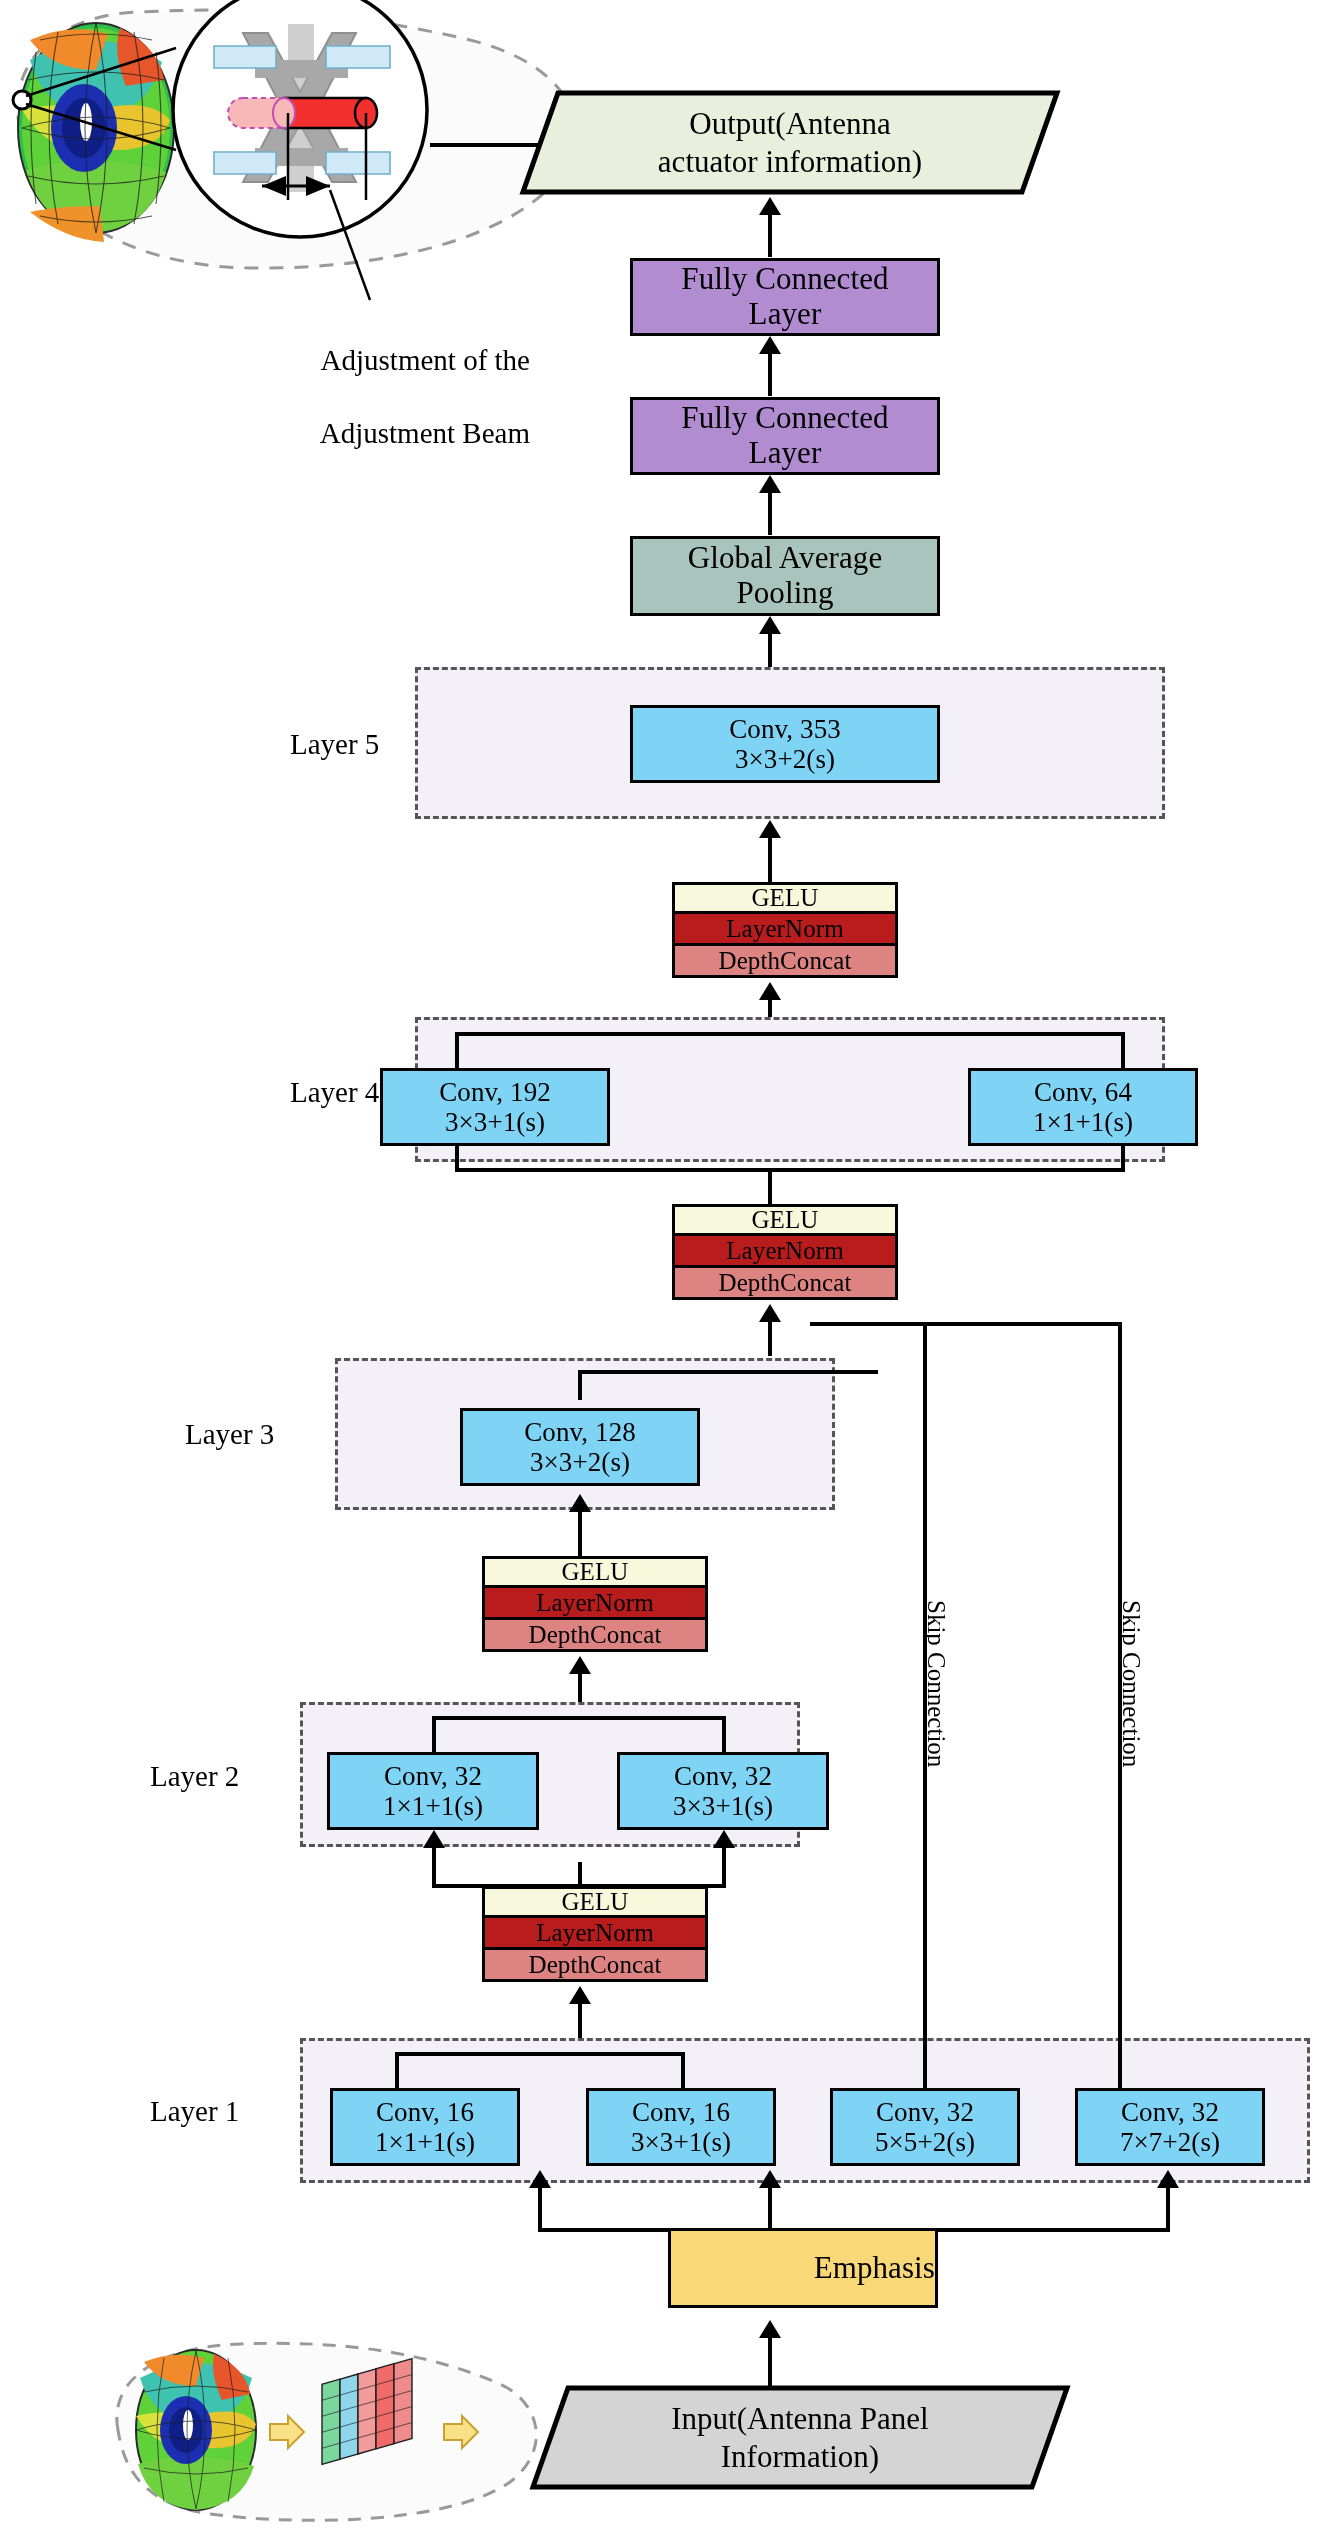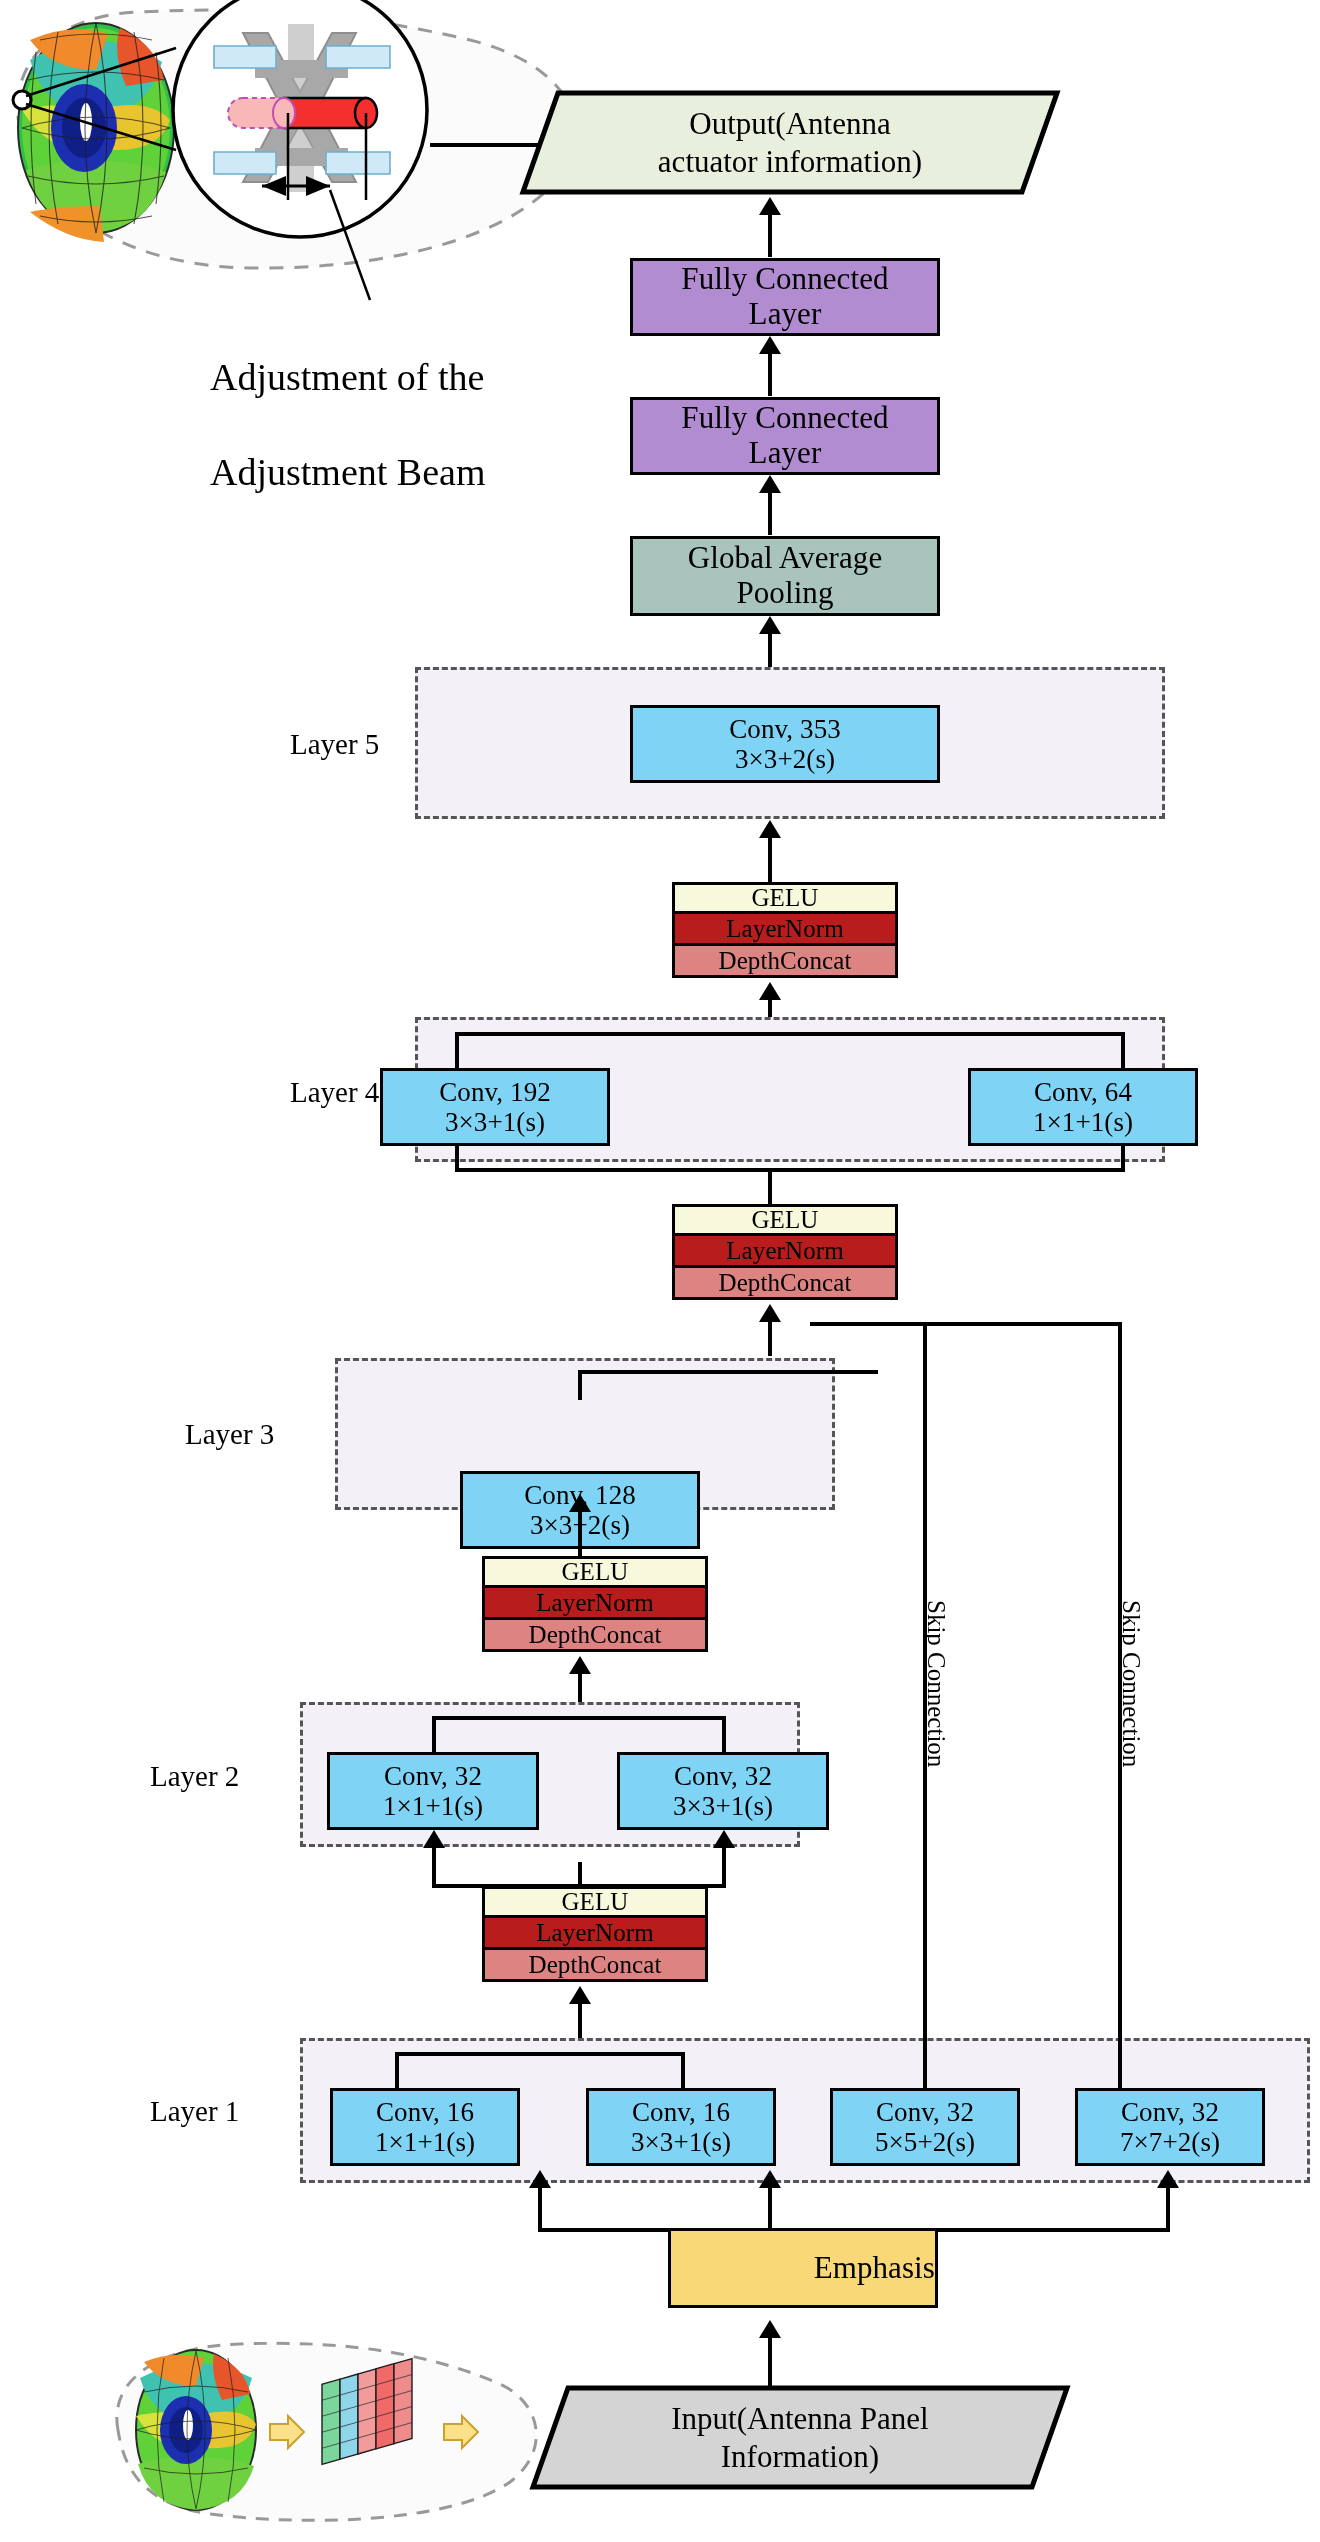--- a/index.html
+++ b/index.html
@@ -43,21 +43,21 @@
   .vline{position:absolute;background:#000;width:4px;}
   .hline{position:absolute;background:#000;height:4px;}
   .arrow{position:absolute;width:0;height:0;
     border-left:11px solid transparent;border-right:11px solid transparent;
     border-bottom:18px solid #000;}
   .skiplabel{
     position:absolute;font-size:25px;white-space:nowrap;
     transform-origin:0 0;transform:rotate(90deg);
   }
   .caption{
-    position:absolute;font-size:38px;text-align:left;line-height:1.25;
+    position:absolute;font-size:29px;text-align:right;line-height:1.25;
     white-space:pre-line;
   }
   svg{display:block;overflow:visible;}
 </style>
 </head>
 <body>
 
 <div class="abs" style="left:0px;top:0px;width:640px;height:300px;">
   <svg width="640" height="300" viewBox="0 0 640 300">
 
@@ -227,21 +227,21 @@
   <span class="l1">DepthConcat</span>
 </div>
 
 <div class="vline" style="left:768px;top:1322px;height:34px;"></div>
 <div class="arrow" style="left:759px;top:1304px;"></div>
 
 <div class="hline" style="left:810px;top:1322px;width:310px;"></div>
 
 <div class="group" style="left:335px;top:1358px;width:500px;height:152px;"></div>
 <div class="grouplabel" style="left:185px;top:1418px;">Layer 3</div>
-<div class="node conv" style="left:460px;top:1471px;width:240px;height:78px;">
+<div class="node conv" style="left:460px;top:1408px;width:240px;height:78px;">
   <span class="l1">Conv, 128</span>
   <span class="l2">3×3+2(s)</span>
 </div>
 <div class="hline" style="left:578px;top:1370px;width:300px;"></div>
 <div class="vline" style="left:578px;top:1370px;height:30px;"></div>
 
 <div class="vline" style="left:578px;top:1512px;height:44px;"></div>
 <div class="arrow" style="left:569px;top:1494px;"></div>
 
 <div class="node gelu" style="left:482px;top:1556px;width:226px;height:32px;">

